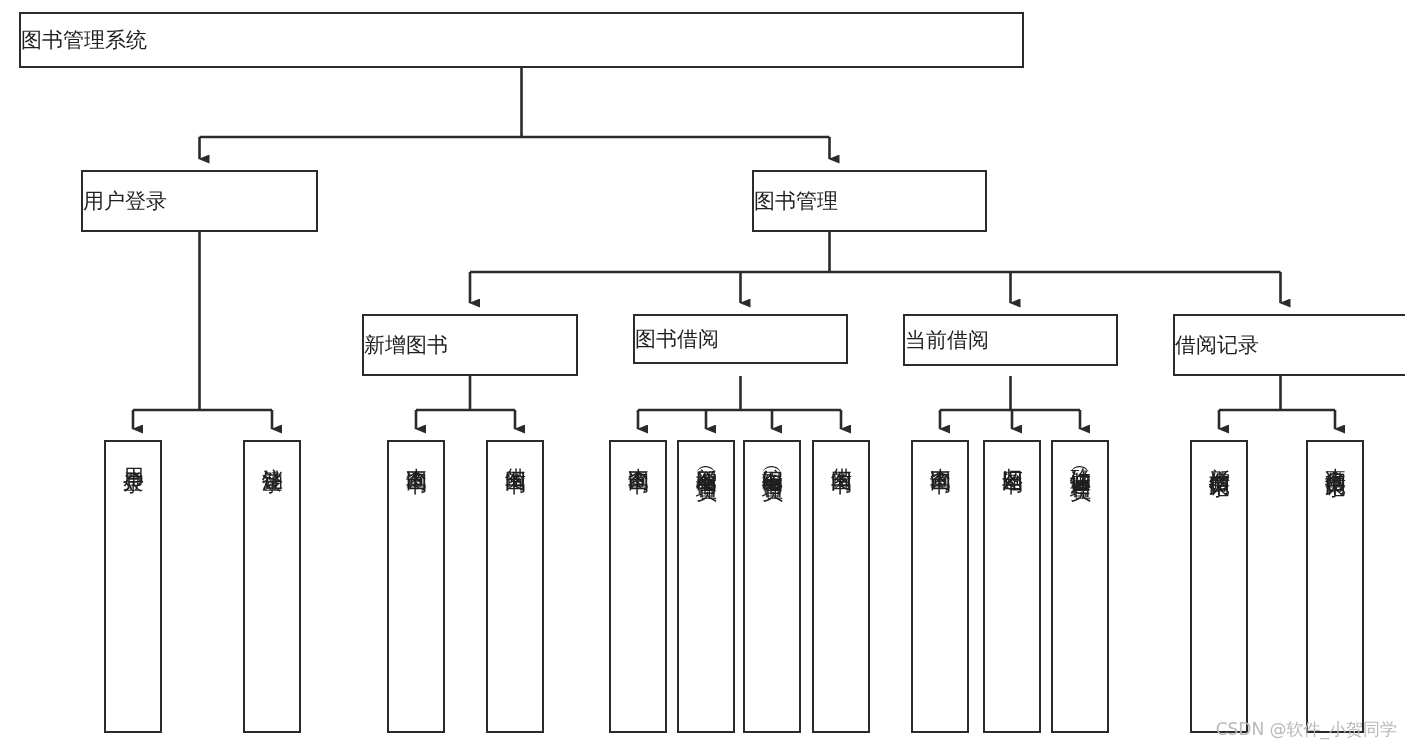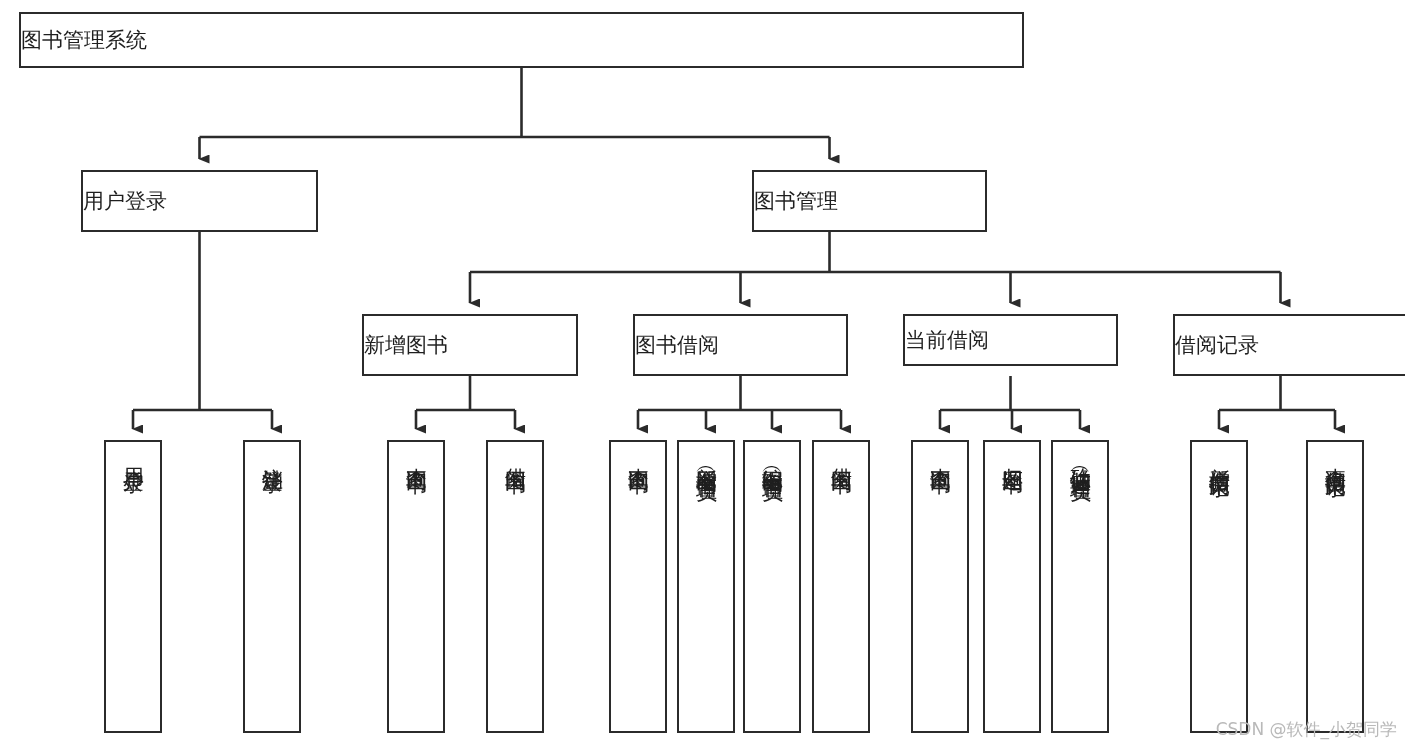--- a/index.html
+++ b/index.html
@@ -123,21 +123,21 @@
       </div>
       <div class="node node-l2" style="left: 81px; top: 170px; width: 237px; height: 62px;">
         <span class="node-label">用户登录</span>
       </div>
       <div class="node node-l2" style="left: 712px; top: 170px; width: 235px; height: 62px; margin-left: 40px;">
         <span class="node-label">图书管理</span>
       </div>
       <div class="node node-l3" style="left: 362px; top: 314px; width: 216px; height: 62px;">
         <span class="node-label">新增图书</span>
       </div>
-      <div class="node node-l3" style="left: 633px; top: 314px; width: 215px; height: 62px;">
+      <div class="node node-l3" style="left: 633px; top: 314px; width: 215px; height: 50px;">
         <span class="node-label">图书借阅</span>
       </div>
       <div class="node node-l3" style="left: 903px; top: 314px; width: 215px; height: 52px;">
         <span class="node-label">当前借阅</span>
       </div>
       <div class="node node-l3" style="left: 1173px; top: 314px; width: 238px; height: 62px;">
         <span class="node-label">借阅记录</span>
       </div>
       <div class="node node-leaf" style="left: 104px; top: 440px; width: 58px; height: 293px;">
         <span class="node-label">用户登录</span>

